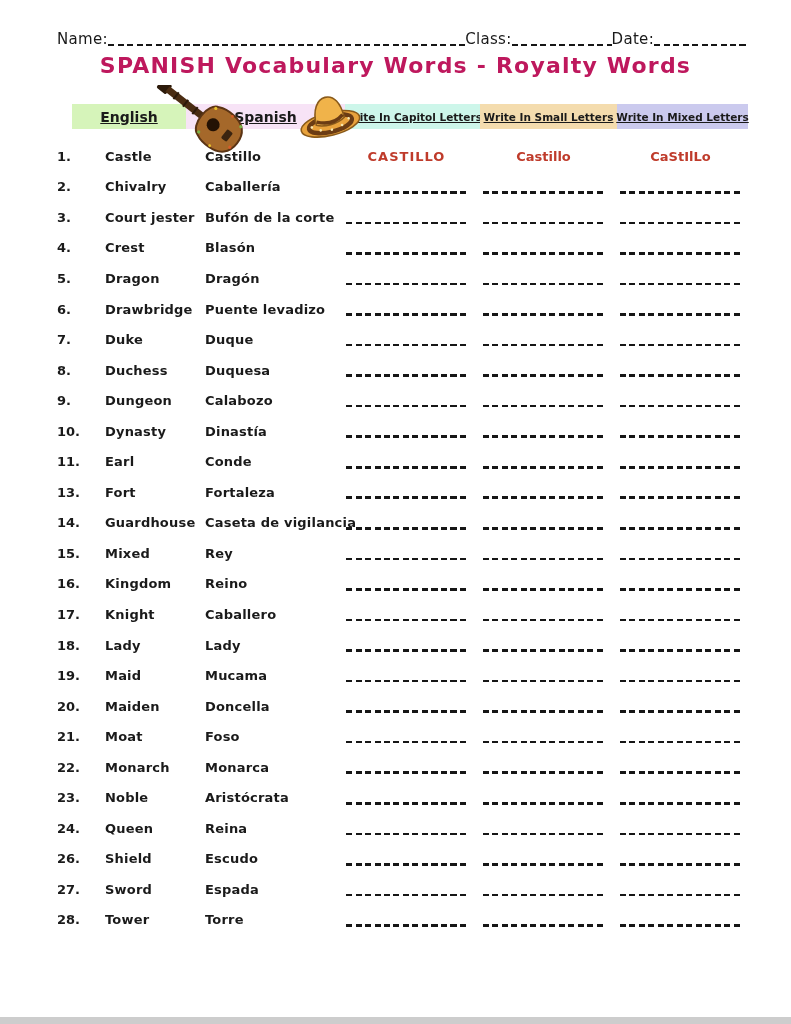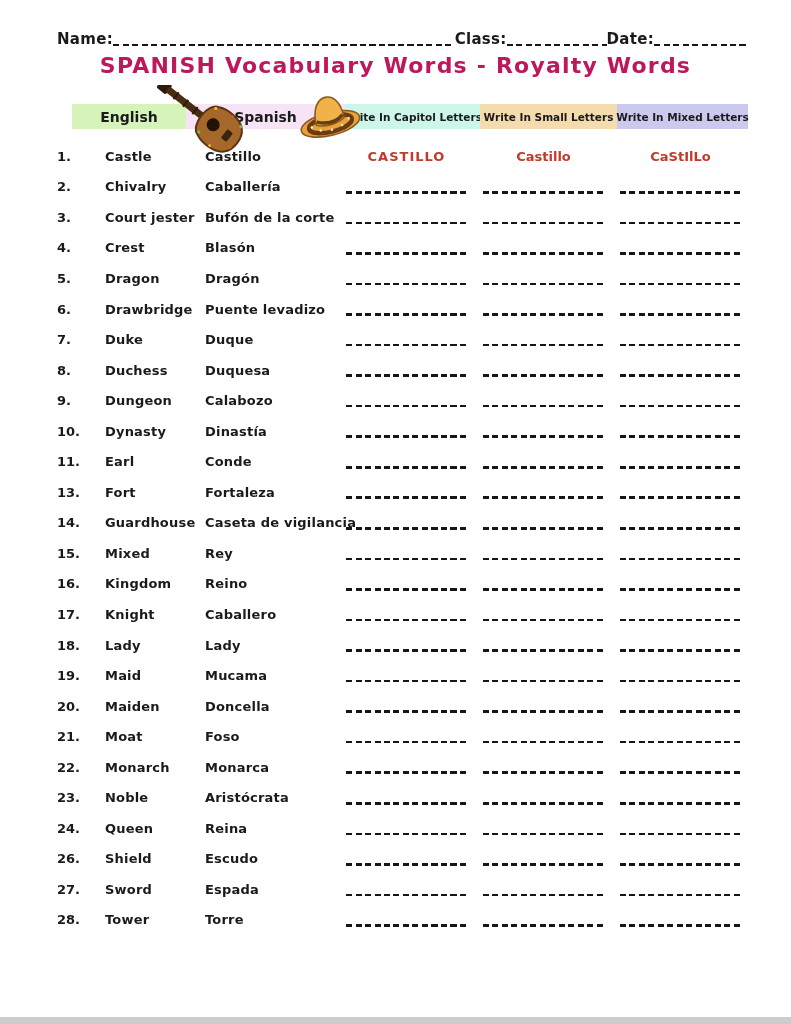--- a/index.html
+++ b/index.html
@@ -10,21 +10,21 @@
     color: #1a1a1a;
     position: relative;
     overflow: hidden;
   }
   .sheet { position: absolute; inset: 0; }
 
   
   .topline {
     position: absolute; left: 57px; right: 42px; top: 27px;
     display: flex; align-items: flex-end;
-    font-weight: bold; font-size: 15px; letter-spacing: .3px;
+    font-weight: normal; font-size: 15px; letter-spacing: .3px;
     height: 20px;
   }
   .topline .lbl { white-space: nowrap; line-height: 1; }
   .blank-line {
     display: inline-block; height: 2.2px; margin-bottom: 1px;
     background: repeating-linear-gradient(90deg, #161616 0 6px, transparent 6px 9.5px);
   }
   .fill { flex: 1 1 auto; }
   .w-class { width: 100px; }
   .w-date  { width: 95px; }
@@ -34,20 +34,21 @@
     position: absolute; top: 53px; left: 0; right: 0;
     margin: 0; text-align: center;
     font-size: 22px; font-weight: bold; letter-spacing: 1.2px;
     color: #be185d;
   }
 
   
   .band {
     position: absolute; left: 72px; top: 104px; height: 25px;
     display: flex;
+    text-decoration: underline;
   }
   .band .cell {
     display: flex; align-items: center; justify-content: center;
     height: 100%; font-weight: bold; white-space: nowrap;
   }
   .cell.c-english { width: 114px; font-size: 14px; }
   .cell.c-spanish { width: 159px; font-size: 14px; }
   .cell.c-cap, .cell.c-small, .cell.c-mixed { font-size: 10.5px; letter-spacing: 0; }
   .cell.c-cap   { width: 135px; }
   .cell.c-small { width: 137px; }

